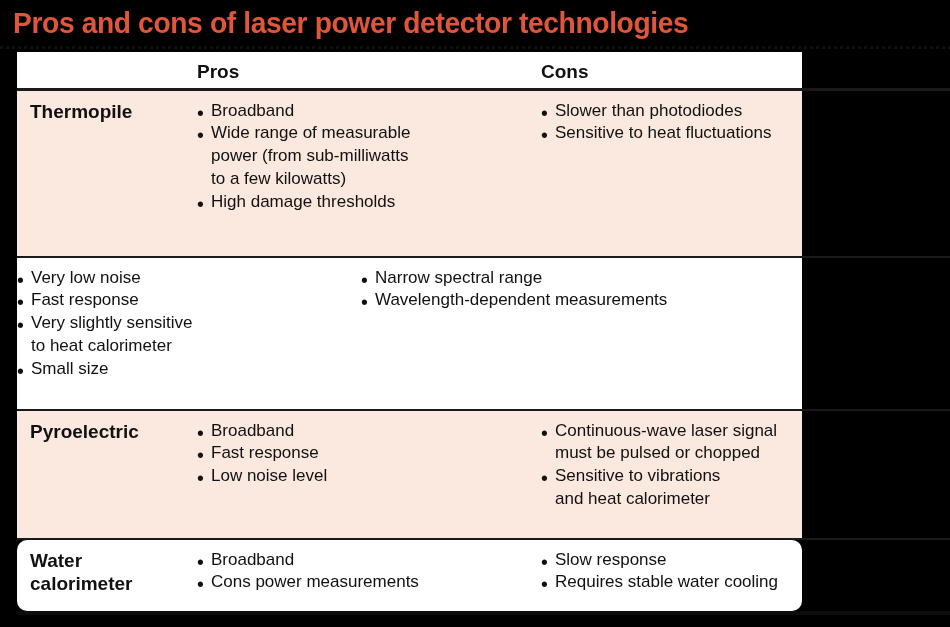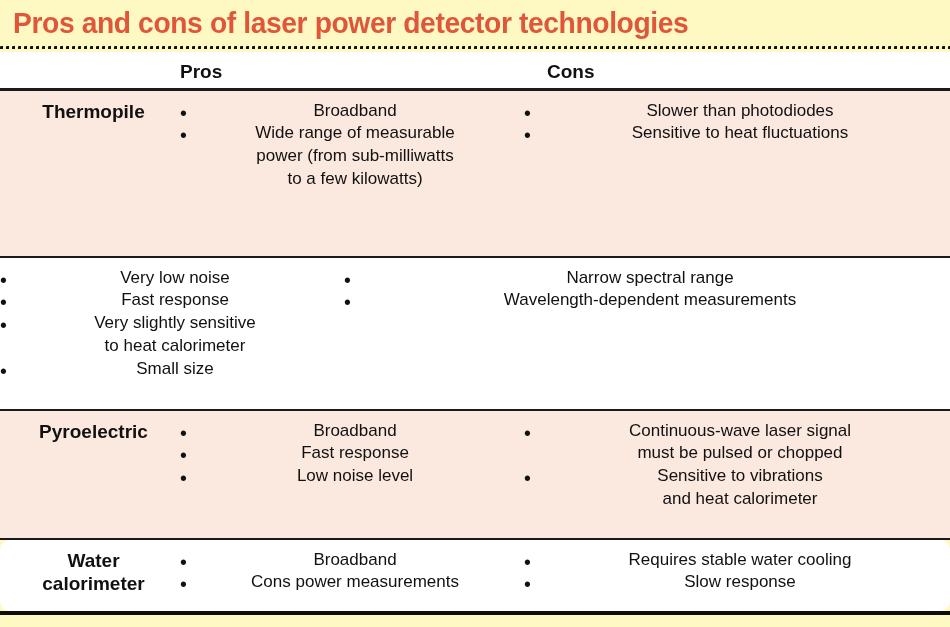--- a/index.html
+++ b/index.html
@@ -13,21 +13,21 @@
     height: 627px;
     font-family: "Liberation Sans", sans-serif;
     color: #111111;
     overflow: hidden;
   }
 
   .page {
     position: relative;
     width: 950px;
     height: 627px;
-    background: #fef9c3;
+    background: #000000;
   }
 
   
   .title-bar {
     position: absolute;
     left: 0; top: 0;
     width: 950px;
     height: 48px;
   }
   .title {
@@ -52,59 +52,59 @@
     background-image: radial-gradient(circle at 1.6px 1.6px, #101010 1.5px, rgba(0,0,0,0) 1.7px);
     background-size: 6px 4px;
     background-repeat: repeat-x;
   }
 
   
   .table {
     position: absolute;
     left: 0;
     top: 52px;
-    width: 950px;
+    width: 802px;
+    padding-left: 17px;
   }
 
   .col-head-row {
     display: flex;
     height: 36px;
     background: #ffffff;
     align-items: flex-end;
   }
   .col-head-spacer { width: 180px; flex: 0 0 180px; }
   .col-head {
     font-size: 19px;
     font-weight: bold;
     color: #111111;
     padding-bottom: 5px;
   }
   .col-head.pros { width: 344px; flex: 0 0 344px; }
-  .col-head.cons { flex: 1 1 auto; margin-left: 23px; }
+  .col-head.cons { flex: 1 1 auto; }
 
   .rule-top {
     height: 2.5px;
     background: #1a1a1a;
     width: 950px;
   }
   .rule-mid {
     height: 2px;
     background: #1a1a1a;
     width: 950px;
   }
   .rule-bottom {
     height: 4px;
     background: #0d0d0d;
     width: 950px;
   }
 
   .row {
     display: flex;
     align-items: flex-start;
-    text-align: center;
   }
   .row.shade { background: #FBE8DF; }
   .row.plain { background: #ffffff; }
 
   .cell-label {
     width: 180px;
     flex: 0 0 180px;
     padding: 9px 6px 10px 13px;
     font-size: 19px;
     font-weight: bold;
@@ -168,20 +168,21 @@
     <div class="rule-top"></div>
 
     <div class="row shade r1">
       <div class="cell-label">Thermopile</div>
       <div class="cell-list pros">
         <ul class="bullets">
           <li>Broadband</li>
           <li>Wide range of measurable
 power (from sub-milliwatts
 to a few kilowatts)</li>
+          <li>High damage thresholds</li>
         </ul>
       </div>
       <div class="cell-list cons">
         <ul class="bullets">
           <li>Slower than photodiodes</li>
           <li>Sensitive to heat fluctuations</li>
         </ul>
       </div>
     </div>
 
@@ -232,22 +233,22 @@
       <div class="cell-label" style="white-space: pre-line;">Water
 calorimeter</div>
       <div class="cell-list pros">
         <ul class="bullets">
           <li>Broadband</li>
           <li>Cons power measurements</li>
         </ul>
       </div>
       <div class="cell-list cons">
         <ul class="bullets">
+          <li>Slow response</li>
           <li>Requires stable water cooling</li>
-          <li>Slow response</li>
         </ul>
       </div>
     </div>
 
     <div class="rule-bottom"></div>
 
   </div>
 </div>
 
 </body></html>

